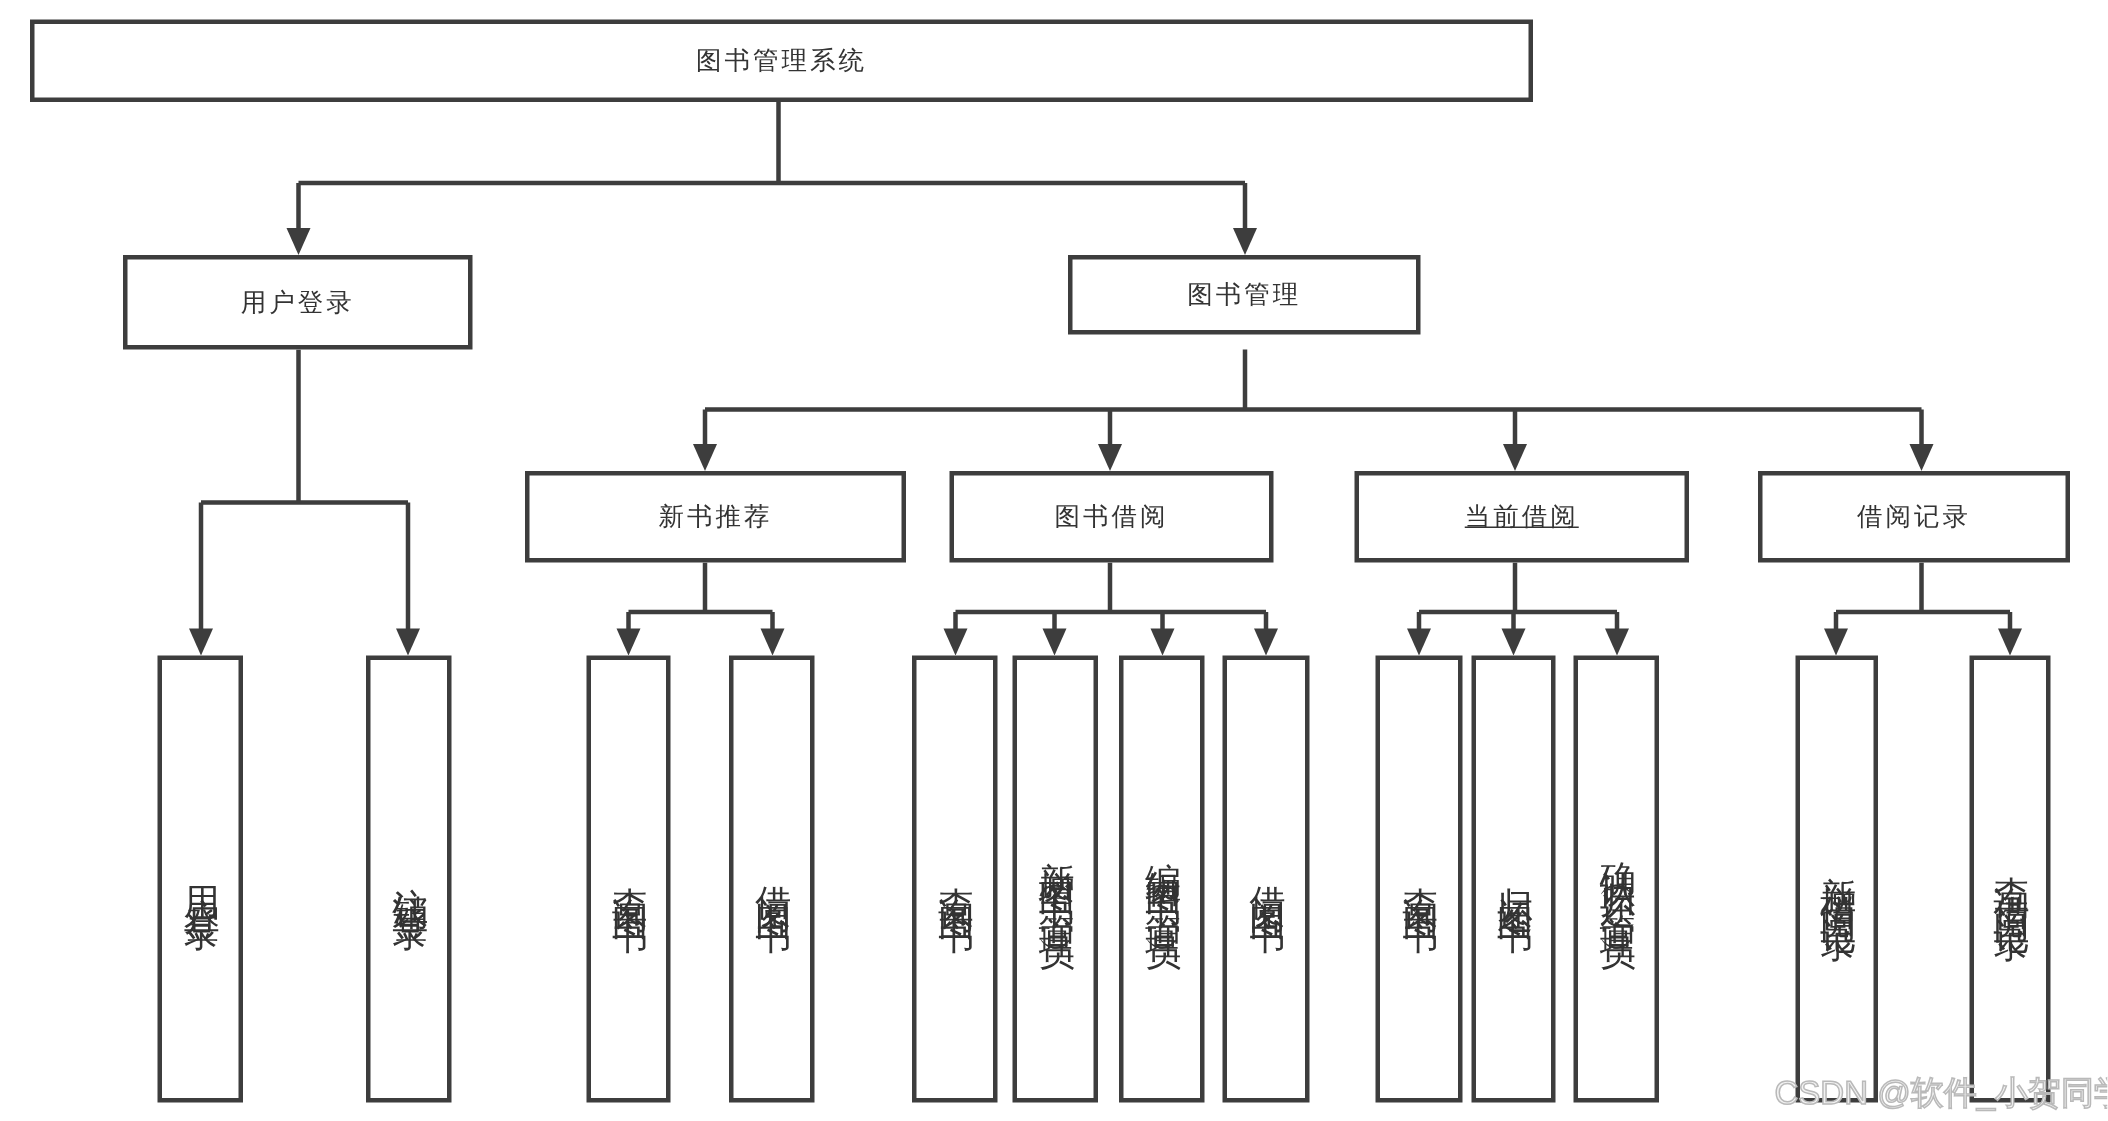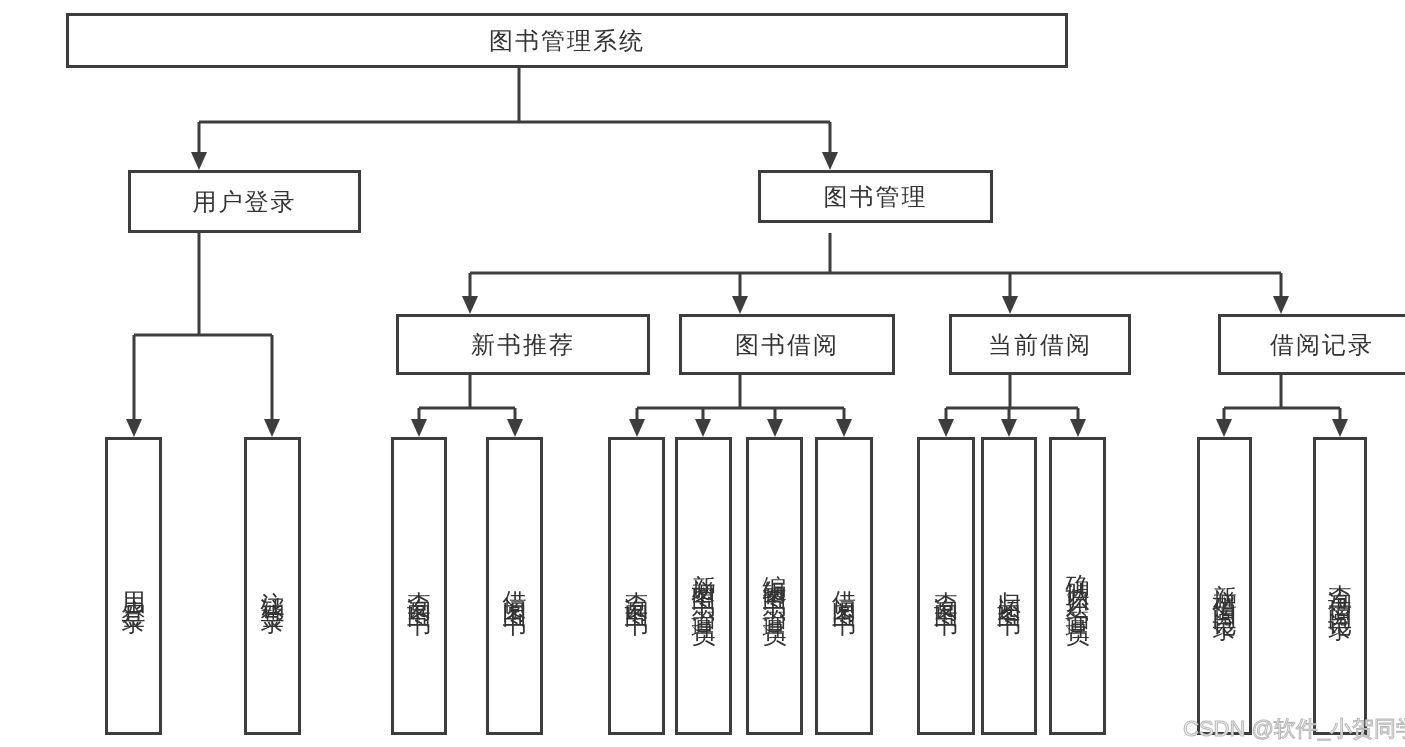--- a/index.html
+++ b/index.html
@@ -20,24 +20,23 @@
     position: absolute;
     box-sizing: border-box;
     background: #ffffff;
     border: 3px solid #3d3d3d;
     color: #333333;
     display: flex;
     align-items: center;
     justify-content: center;
   }
   .hbox {
-    font-size: 24px;
+    font-size: 17px;
     letter-spacing: 2px;
     white-space: nowrap;
-    margin-left: 46px;
   }
   .vbox {
     writing-mode: vertical-rl;
     text-orientation: mixed;
     font-size: 24px;
     letter-spacing: 7px;
     line-height: 1;
   }
   .watermark {
     position: absolute;
@@ -87,21 +86,21 @@
     </g>
   </svg>
 
   <div class="box hbox" style="left:20px; top:13px; width:1002px; height:55px;">图书管理系统</div>
 
   <div class="box hbox" style="left:82px; top:170px; width:233px; height:63px;">用户登录</div>
   <div class="box hbox" style="left:712px; top:170px; width:235px; height:53px;">图书管理</div>
 
   <div class="box hbox" style="left:350px; top:314px; width:254px; height:61px;">新书推荐</div>
   <div class="box hbox" style="left:633px; top:314px; width:216px; height:61px;">图书借阅</div>
-  <div class="box hbox" style="left:903px; top:314px; width:182px; height:61px;">当前借阅</div>
+  <div class="box hbox" style="left:903px; top:314px; width:223px; height:61px;text-decoration:underline;">当前借阅</div>
   <div class="box hbox" style="left:1172px; top:314px; width:208px; height:61px;">借阅记录</div>
 
   <div class="box vbox" style="left:105px; top:437px; width:57px; height:298px;">用户登录</div>
   <div class="box vbox" style="left:244px; top:437px; width:57px; height:298px;">注销登录</div>
 
   <div class="box vbox" style="left:391px; top:437px; width:56px; height:298px;">查询图书</div>
   <div class="box vbox" style="left:486px; top:437px; width:57px; height:298px;">借阅图书</div>
 
   <div class="box vbox" style="left:608px; top:437px; width:57px; height:298px;">查询图书</div>
   <div class="box vbox" style="left:675px; top:437px; width:57px; height:298px;">新增图书（管理员）</div>

